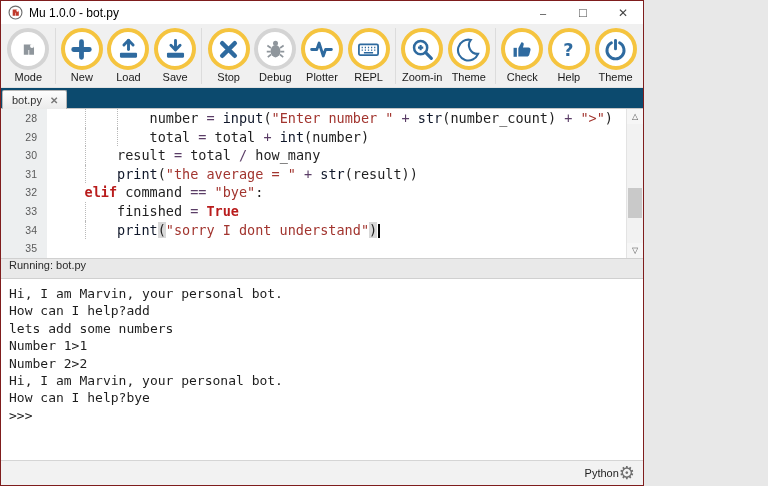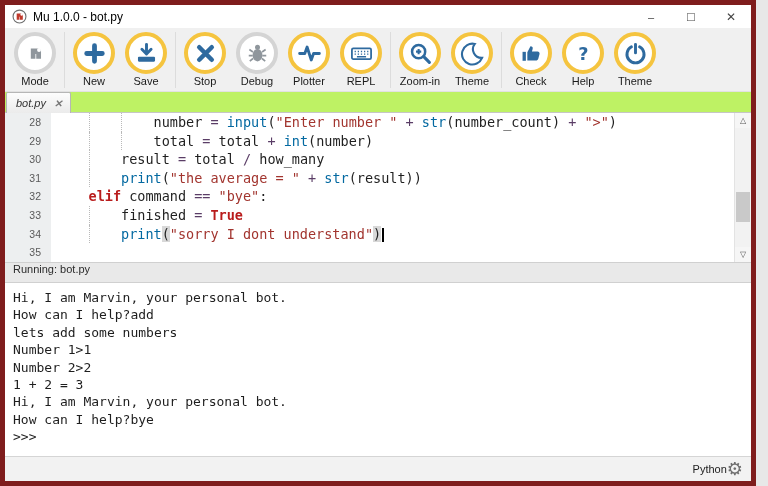--- a/index.html
+++ b/index.html
@@ -1,18 +1,18 @@
 <!DOCTYPE html>
 <html><head>
 <meta charset="utf-8">
 <style>
   * { margin:0; padding:0; box-sizing:border-box; }
   html,body { width:768px; height:486px; overflow:hidden; background:#e8e8e8; }
   body { font-family:"Liberation Sans", sans-serif; }
-  .window { width:756px; height:486px; border:5px solid #7f1d1d; display:flex; flex-direction:column; background:#f0f0f0; }
+  .window { width:644px; height:486px; border:1px solid #7f1d1d; display:flex; flex-direction:column; background:#f0f0f0; }
 
   
   .titlebar { height:23px; background:#ffffff; display:flex; align-items:center; flex:none; }
   .titlebar .app-icon { width:15px; height:15px; margin:0 6px 0 7px; flex:none; }
   .titlebar .title { font-size:12px; color:#000; }
   .win-controls { margin-left:auto; display:flex; height:100%; }
   .win-btn { width:40px; display:flex; align-items:center; justify-content:center; font-size:11px; color:#444; cursor:default; }
   .win-btn.max { font-size:13px; }
   .win-btn.close { font-size:12px; }
 
@@ -20,34 +20,34 @@
   .toolbar { height:64px; background:#f0f0f0; border-bottom:1px solid #e2e2e2; display:flex; align-items:center; padding:0 4px; flex:none; }
   .tb-btn { width:52px; display:flex; flex-direction:column; align-items:center; justify-content:center; margin:0 0; }
   .ring { width:42px; height:42px; border-radius:50%; background:#fff; display:flex; align-items:center; justify-content:center; }
   .ring.gold { border:4px solid #f5c43f; }
   .ring.gray { border:4px solid #d4d4d4; }
   .ring svg { width:25px; height:25px; display:block; }
   .tb-label { font-size:11px; color:#1a1a1a; margin-top:1px; white-space:nowrap; }
   .tb-sep { width:1px; height:56px; background:#dcdcdc; margin:0 3px; align-self:center; }
 
   
-  .tabstrip { height:21px; background:#bef264; border-bottom:1px solid #c6c6c6; display:flex; padding-left:1px; flex:none;font-style:italic; }
+  .tabstrip { height:21px; background:#0c4a6e; border-bottom:1px solid #c6c6c6; display:flex; align-items:flex-end; padding-left:1px; flex:none; }
   .tab { display:inline-flex; align-items:center; gap:8px; padding:3px 8px 3px 9px; background:linear-gradient(#fdfdfd,#ebebeb); border:1px solid #b6b6b6; border-bottom:none; border-radius:2px 2px 0 0; font-size:11px; color:#333; margin-bottom:-1px; }
   .tab-close { color:#777; font-size:10px; font-weight:bold; }
 
   
   .editor { height:149px; background:#fff; display:flex; flex:none; overflow:hidden; }
   .gutter { width:46px; background:#edeff0; flex:none; text-align:right; padding-right:10px; }
   .gutter .ln { font-family:"Liberation Sans", sans-serif; font-size:10.5px; color:#5a5a5a; line-height:18.6px; }
   .code-area { flex:1; overflow:hidden; }
   .code-line { position:relative; white-space:pre; font-family:"DejaVu Sans Mono", monospace; font-size:13.5px; line-height:18.6px; padding-left:5px; color:#1f1f1f; }
   .guide { position:absolute; top:0; height:100%; width:0; border-left:1px dotted #b9b9b9; }
   .tk-d { color:#1f1f1f; }
   .tk-o { color:#5a3d66; }
-  .tk-b { color:#0369a1; }
+  .tk-b { color:#0f172a; }
   .tk-s { color:#a2352f; }
   .tk-k { color:#b91c1c; font-weight:bold; }
   .tk-hl { color:#1f1f1f; background:#d8d8d8; }
   .caret { display:inline-block; width:1.5px; height:14px; background:#000; vertical-align:text-bottom; margin-left:1px; }
 
   
   .vscroll { width:17px; flex:none; background:#f2f2f2; border-left:1px solid #e3e3e3; display:flex; flex-direction:column; }
   .vs-btn { height:15px; display:flex; align-items:center; justify-content:center; font-size:8px; color:#555; background:#f6f6f6; }
   .vs-track { flex:1; position:relative; }
   .vs-thumb { position:absolute; left:1px; right:1px; top:54%; height:25%; background:#c9c9c9; }
@@ -100,20 +100,30 @@
         <div class="ring gold">
           <svg viewBox="0 0 24 24">
             <path d="M12 4.5v15M4.5 12h15" stroke="#2e6a9f" stroke-width="4.6" stroke-linecap="round" fill="none"></path>
           </svg>
         </div>
         <div class="tb-label">New</div>
       </div>
       <div class="tb-btn">
         <div class="ring gold">
           <svg viewBox="0 0 24 24">
+            <path d="M12 3.2v8.8" stroke="#2e6a9f" stroke-width="2.8" stroke-linecap="round" fill="none"></path>
+            <path d="M7.6 7.6 12 3.2l4.4 4.4" stroke="#2e6a9f" stroke-width="2.8" stroke-linecap="round" stroke-linejoin="round" fill="none"></path>
+            <rect x="3.8" y="15" width="16.4" height="4.8" rx="1" fill="#2e6a9f"></rect>
+          </svg>
+        </div>
+        <div class="tb-label">Load</div>
+      </div>
+      <div class="tb-btn">
+        <div class="ring gold">
+          <svg viewBox="0 0 24 24">
             <path d="M12 3.2v8.2" stroke="#2e6a9f" stroke-width="2.8" stroke-linecap="round" fill="none"></path>
             <path d="M7.6 8 12 12.4 16.4 8" stroke="#2e6a9f" stroke-width="2.8" stroke-linecap="round" stroke-linejoin="round" fill="none"></path>
             <rect x="3.8" y="15" width="16.4" height="4.8" rx="1" fill="#2e6a9f"></rect>
           </svg>
         </div>
         <div class="tb-label">Save</div>
       </div>
       <div class="tb-sep"></div>
       <div class="tb-btn">
         <div class="ring gold">
@@ -237,21 +247,20 @@
   <div class="runbar">
     <span>Running: bot.py</span>
   </div>
 
   <div class="console">
       <div class="c-line">Hi, I am Marvin, your personal bot.</div>
       <div class="c-line">How can I help?add</div>
       <div class="c-line">lets add some numbers</div>
       <div class="c-line">Number 1&gt;1</div>
       <div class="c-line">Number 2&gt;2</div>
-      <div class="c-line">1 + 2 = 3</div>
       <div class="c-line">Hi, I am Marvin, your personal bot.</div>
       <div class="c-line">How can I help?bye</div>
       <div class="c-line">&gt;&gt;&gt; </div>
     </div>
 
   <div class="statusbar">
     <span class="status-mode">Python</span>
     <span class="gear">⚙</span>
   </div>
 

